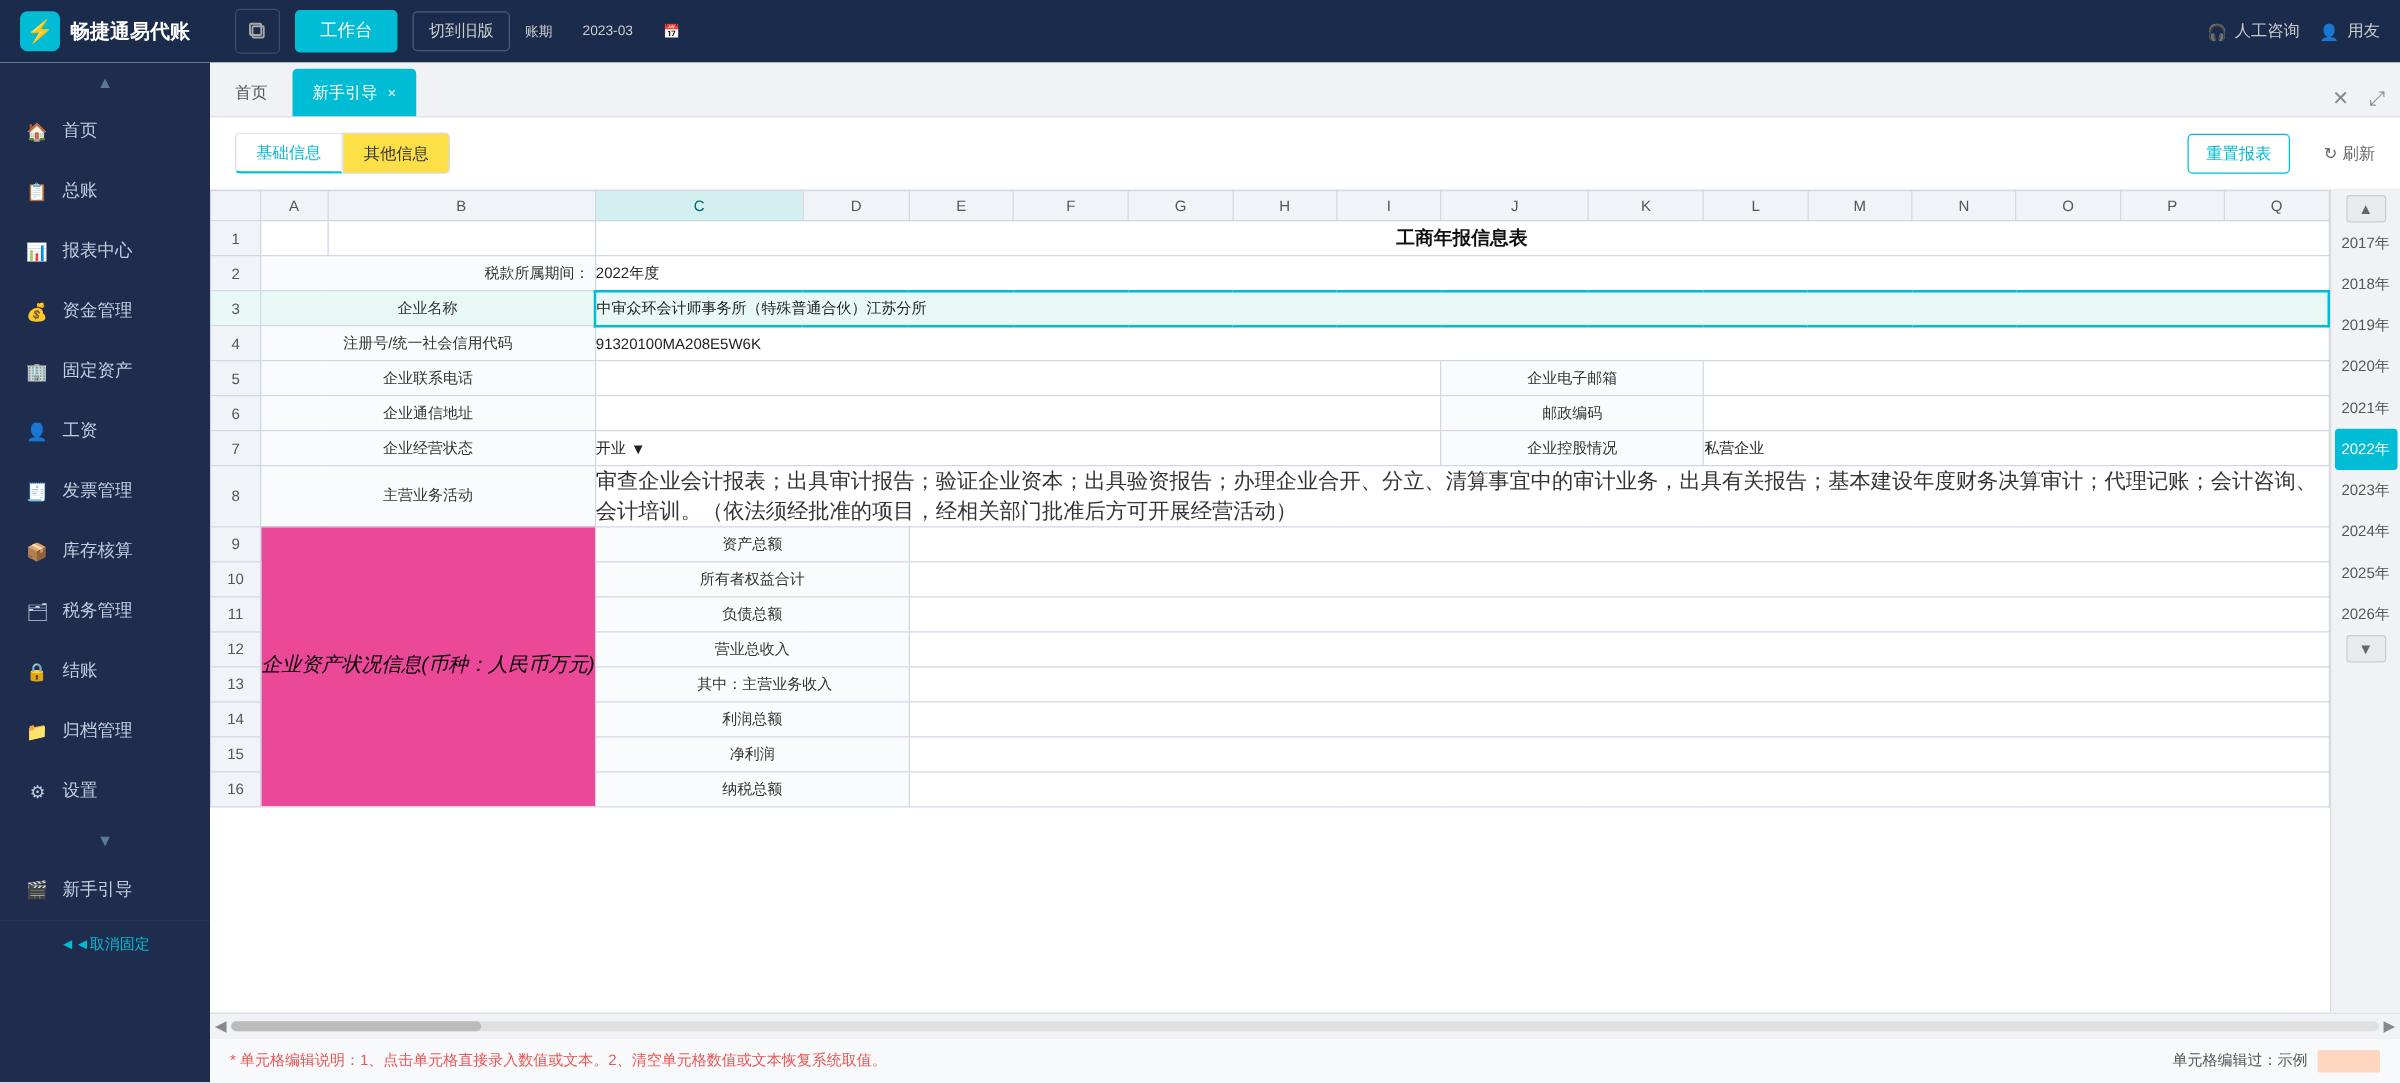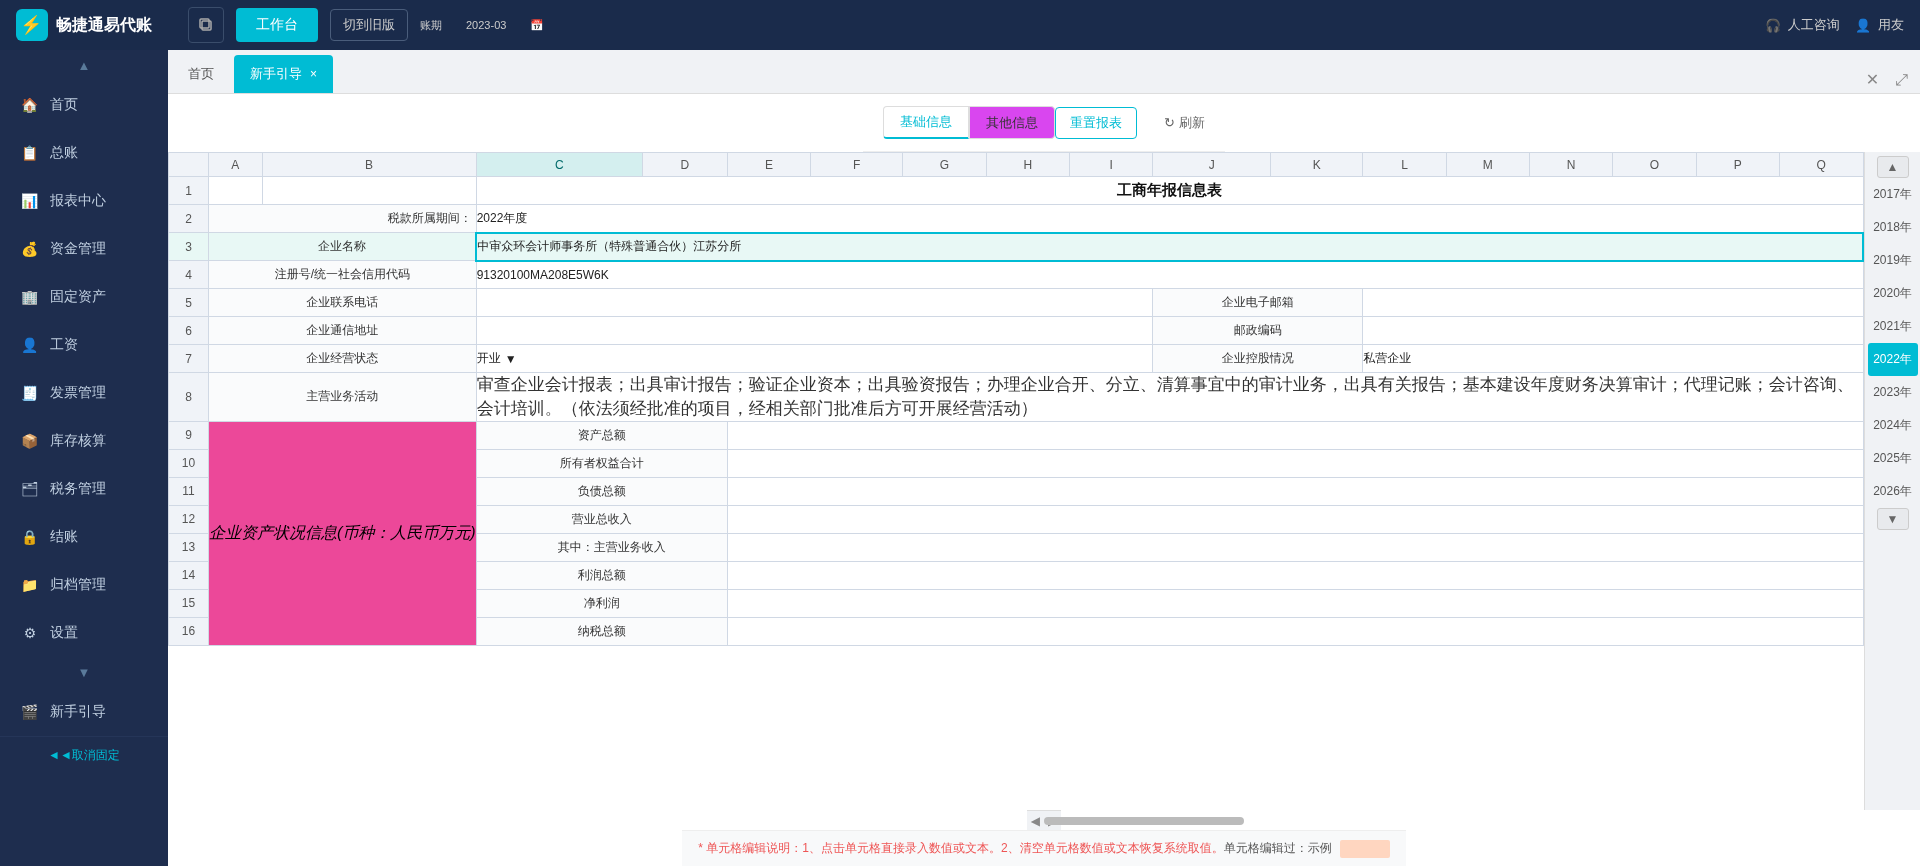--- a/index.html
+++ b/index.html
@@ -32,26 +32,26 @@
     
     .content-area { flex: 1; display: flex; flex-direction: column; background: #f5f7fa; overflow: hidden; }
 
     
     .tabbar { height: 44px; background: #f0f2f5; display: flex; align-items: flex-end; padding: 0 0 0 0; border-bottom: 1px solid #ddd; flex-shrink: 0; }
     .tab-home { padding: 10px 20px; color: #555; cursor: pointer; font-size: 13px; }
     .tab-active { background: #00bcd4; color: #fff; border-radius: 4px 4px 0 0; padding: 10px 16px; display: flex; align-items: center; gap: 8px; cursor: pointer; font-size: 13px; }
     .tab-active .tab-close { cursor: pointer; font-size: 12px; }
 
     
-    .inner-content { flex: 1; display: flex; flex-direction: column; background: #fff; margin: 0; overflow: hidden; align-items: center; }
+    .inner-content { flex: 1; display: flex; flex-direction: column; background: #fff; margin: 0; overflow: hidden; }
 
     
     .toolbar { display: flex; align-items: center; justify-content: space-between; padding: 12px 20px; border-bottom: 1px solid #eee; flex-shrink: 0; }
     .tab-buttons { display: flex; gap: 0; }
-    .tab-btn { padding: 6px 16px; border: 1px solid #ddd; background: #d946ef; cursor: pointer; font-size: 13px; color: #333; }
+    .tab-btn { padding: 6px 16px; border: 1px solid #ddd; background: #fde047; cursor: pointer; font-size: 13px; color: #333; }
     .tab-btn:first-child { border-radius: 4px 0 0 4px; }
     .tab-btn:last-child { border-radius: 0 4px 4px 0; }
     .tab-btn.active-tab { border-bottom: 2px solid #00bcd4; color: #00bcd4; background: #fff; }
     .toolbar-right { display: flex; align-items: center; gap: 27px; }
     .btn-reset { border: 1px solid #00bcd4; color: #00bcd4; background: #fff; border-radius: 4px; padding: 6px 14px; cursor: pointer; font-size: 13px; }
     .btn-refresh { border: none; background: none; color: #666; cursor: pointer; font-size: 13px; display: flex; align-items: center; gap: 4px; }
 
     
     .sheet-wrapper { flex: 1; display: flex; overflow: hidden; position: relative; }
     .sheet-main { flex: 1; overflow: auto; position: relative; }

